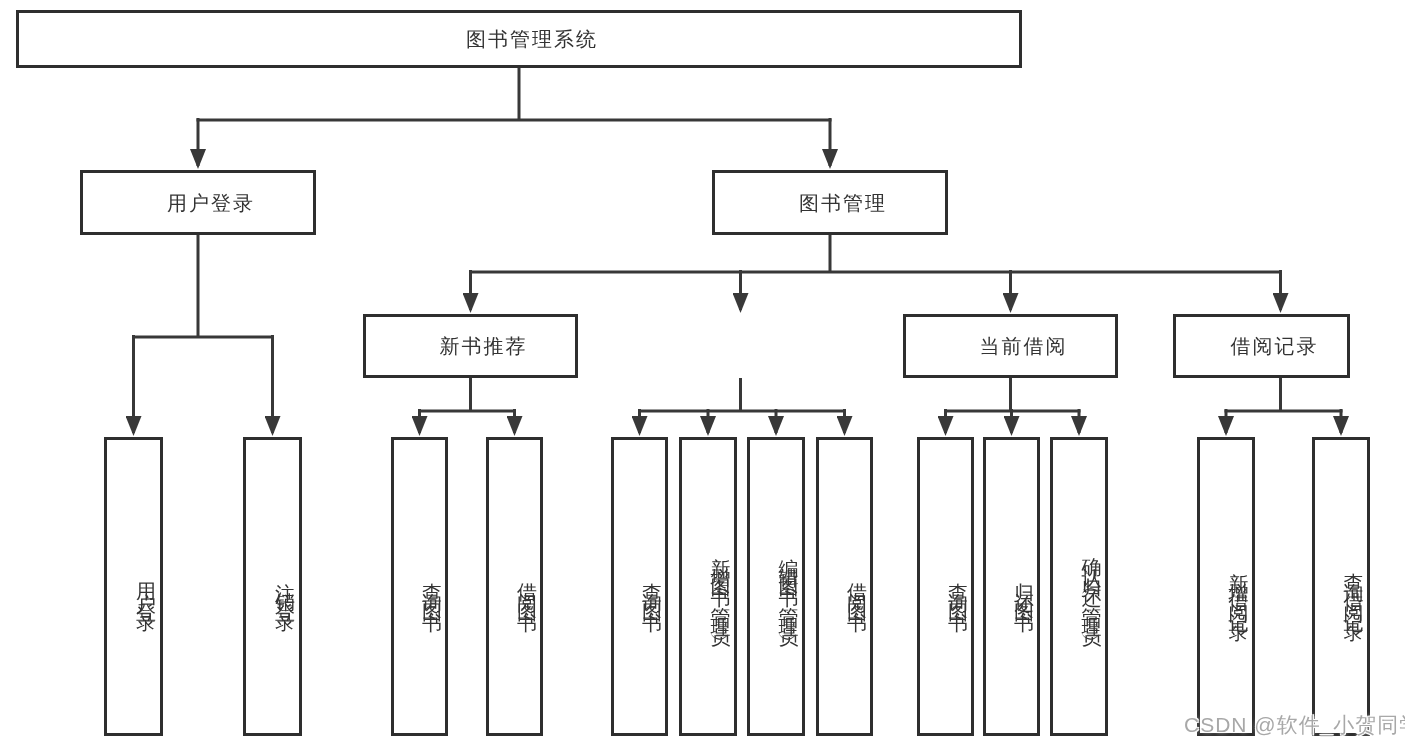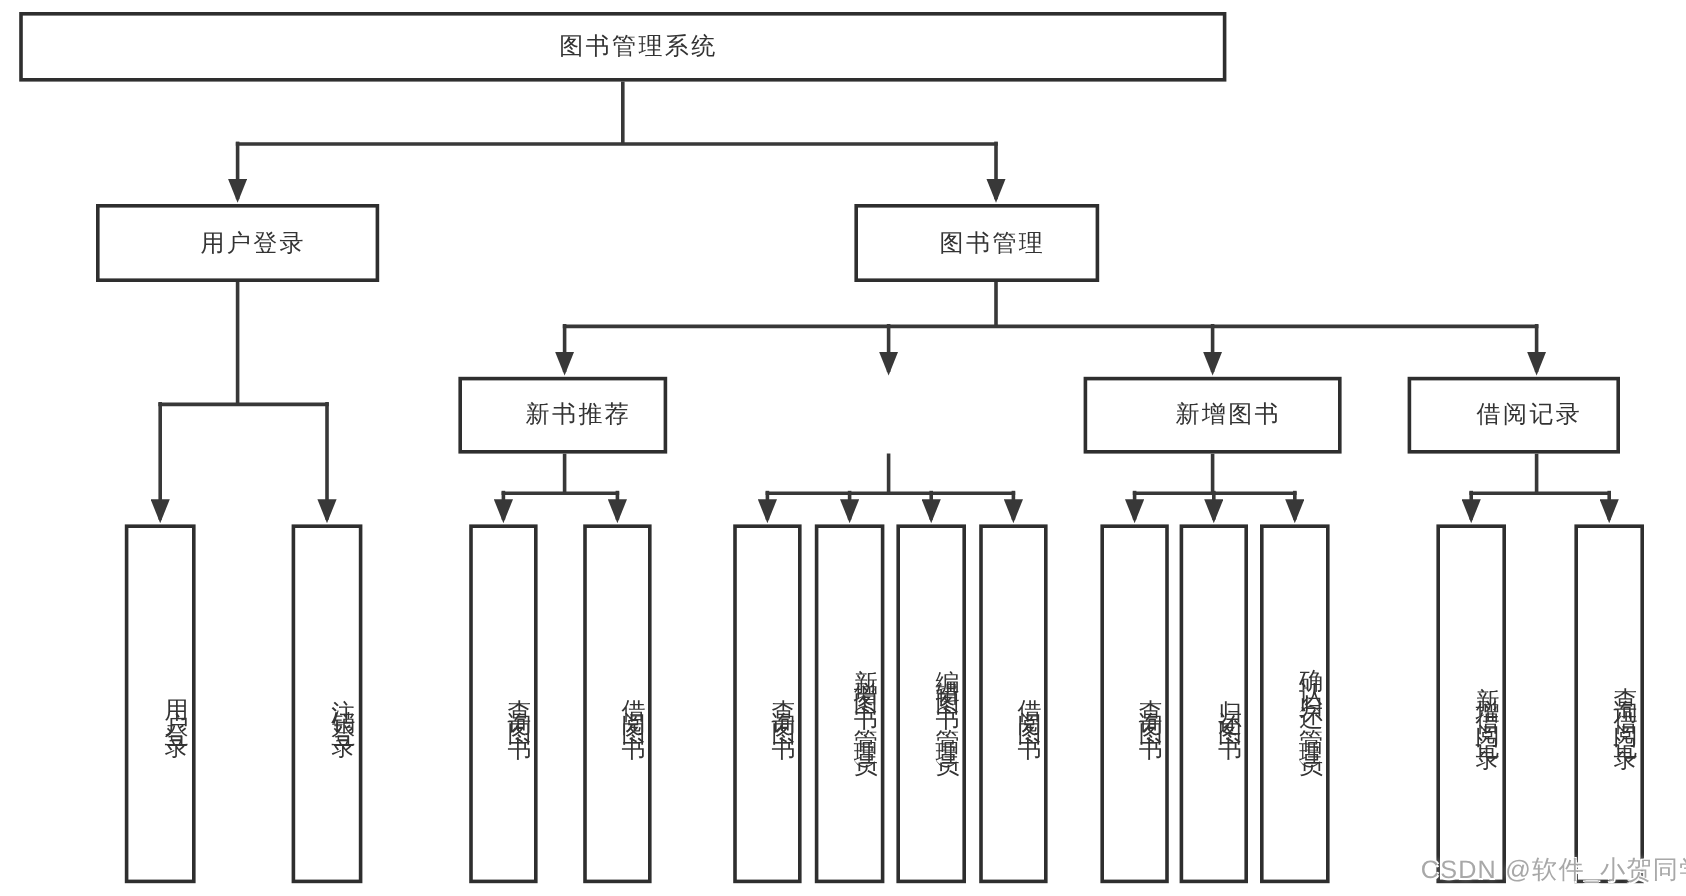--- a/index.html
+++ b/index.html
@@ -106,29 +106,29 @@
     <path class="ln" marker-end="url(#arw)" d="M1341,409 V433"></path>
   </svg>
 
   <div class="node h" style="left:16px;top:10px;width:1006px;height:58px">
     <span class="lbl">图书管理系统</span>
   </div>
 
   <div class="node h" style="left:80px;top:170px;width:236px;height:65px">
     <span class="lbl">用户登录</span>
   </div>
-  <div class="node h" style="left:712px;top:170px;width:204px;height:65px">
+  <div class="node h" style="left:712px;top:170px;width:236px;height:65px">
     <span class="lbl">图书管理</span>
   </div>
 
-  <div class="node h" style="left:382px;top:314px;width:174px;height:64px">
+  <div class="node h" style="left:363px;top:314px;width:215px;height:64px">
     <span class="lbl">新书推荐</span>
   </div>
   <div class="node h" style="left:903px;top:314px;width:215px;height:64px">
-    <span class="lbl">新增图书</span>
+    <span class="lbl">当前借阅</span>
   </div>
   <div class="node h" style="left:1173px;top:314px;width:177px;height:64px">
     <span class="lbl">借阅记录</span>
   </div>
 
   <div class="node v" style="left:104px;top:437px;width:59px;height:299px">
     <span class="lbl">用户登录</span>
   </div>
   <div class="node v" style="left:243px;top:437px;width:59px;height:299px">
     <span class="lbl">注销登录</span>

